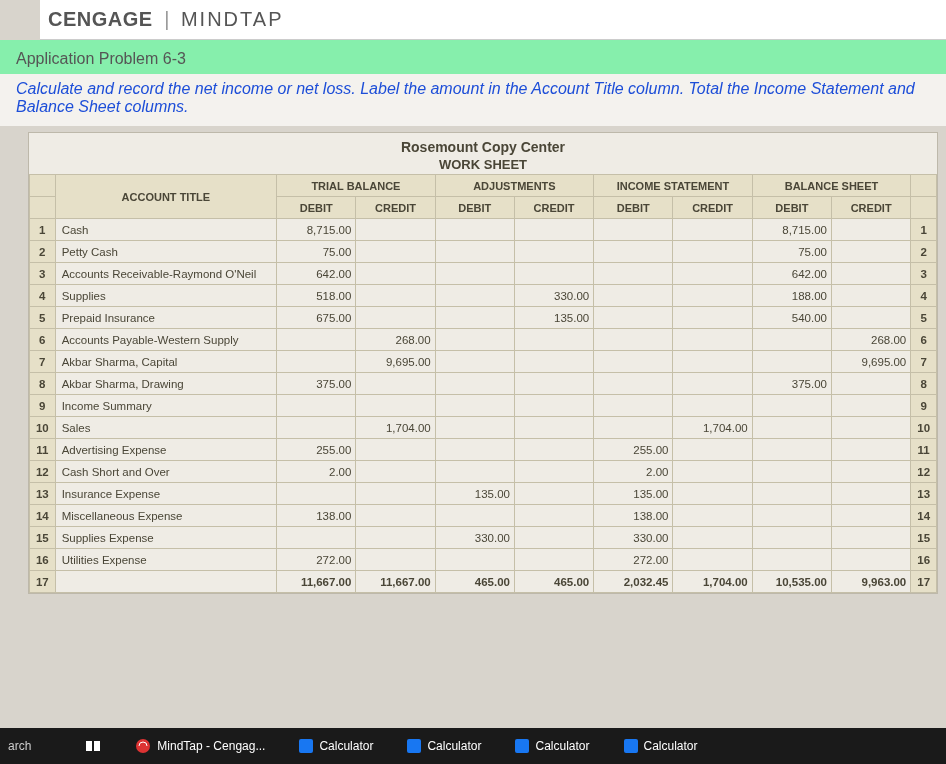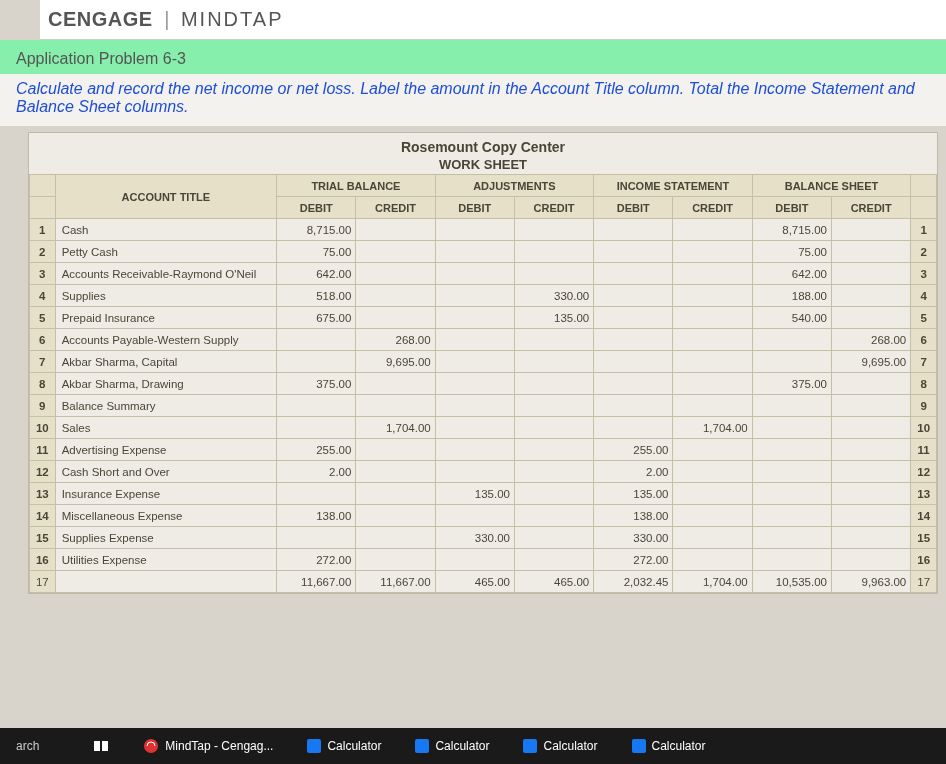--- a/index.html
+++ b/index.html
@@ -77,31 +77,31 @@
     font-weight: bold;
   }
   table.worksheet td.rownum-r {
     background: #e6e0c8;
     text-align: center;
     width: 22px;
     font-weight: bold;
   }
   table.worksheet .col-acct { width: 190px; }
   table.worksheet .col-amt { width: 68px; margin-top: 17px; }
-  table.worksheet tr.totals td { font-weight: normal; }
+  table.worksheet tr.totals td { font-weight: bold; }
   .taskbar {
     position: absolute;
     bottom: 0; left: 0; right: 0;
     height: 36px;
     background: #1a1a1a;
     display: flex;
     align-items: center;
     color: #fff;
     font-size: 12px;
-    padding: 0 16px;
+    padding: 0 8px;
     gap: 34px;
   }
   .taskbar .tb-item { display: flex; align-items: center; gap: 6px; cursor: pointer; }
   .taskbar .left-label { color: #ccc; margin-right: 20px; }
   .taskbar .tb-icon { width:16px; height:16px; display:inline-block; }
   .calc-ico { background:#1877f2; border-radius:2px; display:inline-block; width:14px; height:14px; }
 </style>
 </head>
 <body>
 
@@ -244,21 +244,21 @@
           <td></td>
           <td></td>
           <td></td>
           <td></td>
           <td>375.00</td>
           <td></td>
           <td class="rownum-r">8</td>
         </tr>
         <tr>
           <td class="rownum">9</td>
-          <td class="acct">Balance Summary</td>
+          <td class="acct">Income Summary</td>
           <td></td>
           <td></td>
           <td></td>
           <td></td>
           <td></td>
           <td></td>
           <td></td>
           <td></td>
           <td class="rownum-r">9</td>
         </tr>

